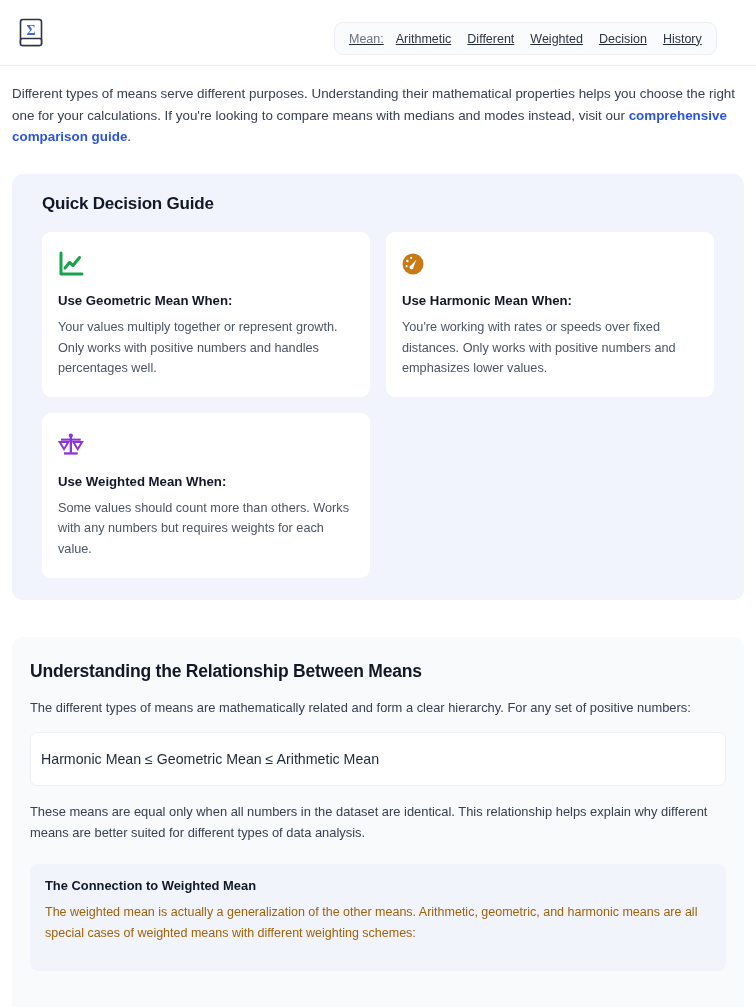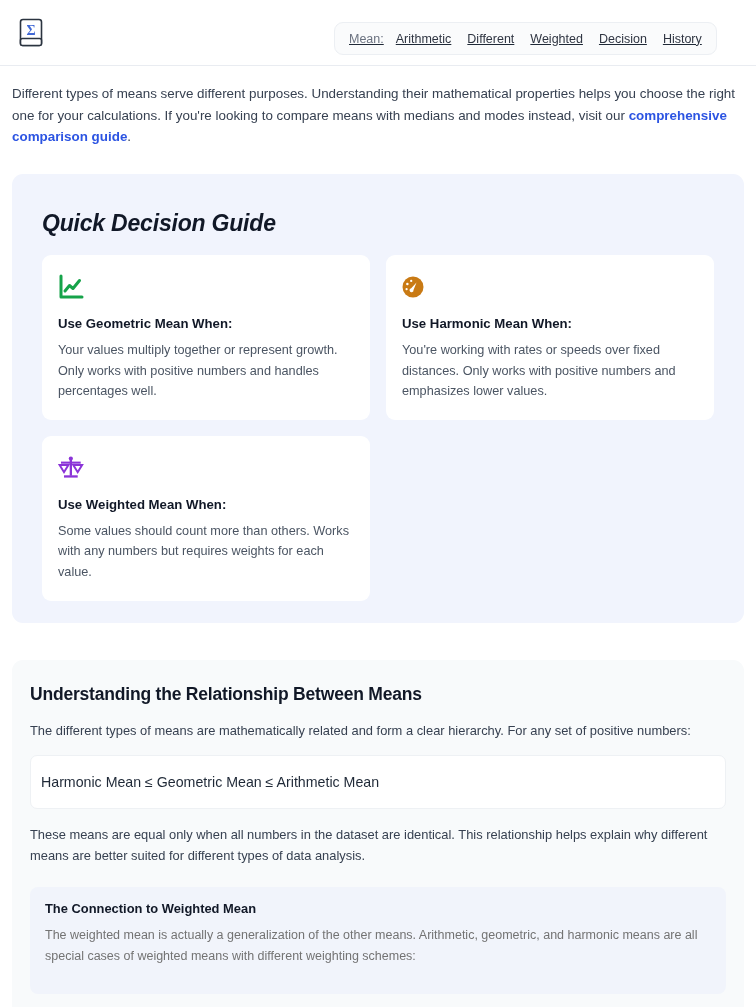--- a/index.html
+++ b/index.html
@@ -87,26 +87,25 @@
   }
 
   
   .panel-guide {
     margin-top: 26px;
     background: #f1f4fd;
     border-radius: 11px;
     padding: 20px 18px 22px 18px;
   }
   .panel-guide h2 {
-    font-size: 23px;
+    font-size: 17px;
     font-weight: 700;
     color: #111827;
     letter-spacing: -0.2px;
-    margin: 16px 0 18px 12px;
-    font-style: italic;
+    margin: 0 0 18px 12px;
   }
   .card-grid {
     display: grid;
     grid-template-columns: 1fr 1fr;
     gap: 16px;
     padding: 0 12px;
   }
   .guide-card {
     background: #ffffff;
     border-radius: 9px;
@@ -176,21 +175,21 @@
   }
   .connection-box h4 {
     font-size: 12.9px;
     font-weight: 700;
     color: #111827;
     margin-bottom: 9px;
   }
   .connection-box p {
     font-size: 12.5px;
     line-height: 1.62;
-    color: #737373;
+    color: #a16207;
     margin-bottom: 12px;
   }
 </style>
 </head>
 <body>
 
 <div class="header">
 
   <div class="logo-mark">
     <svg width="28" height="32" viewBox="0 0 28 32">

